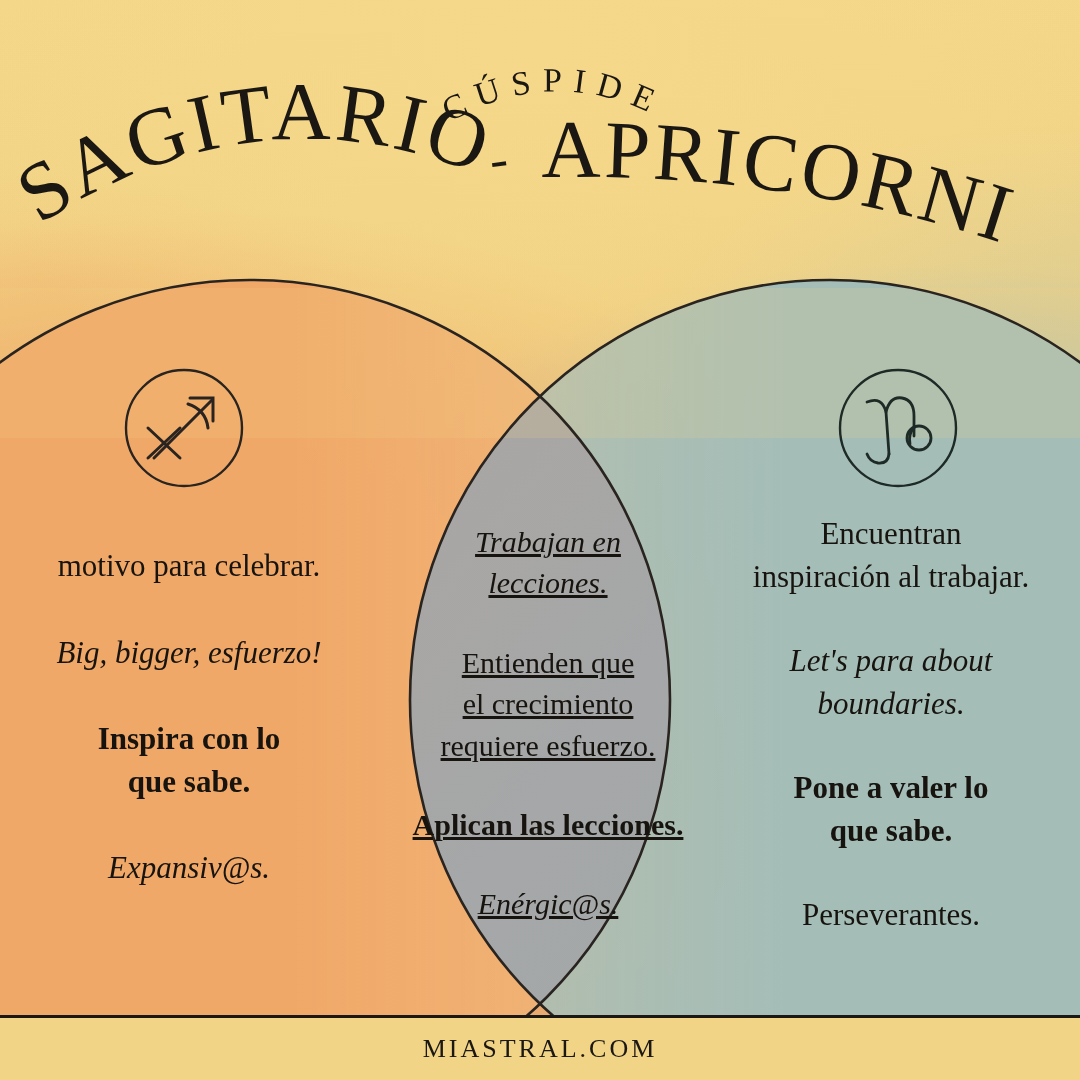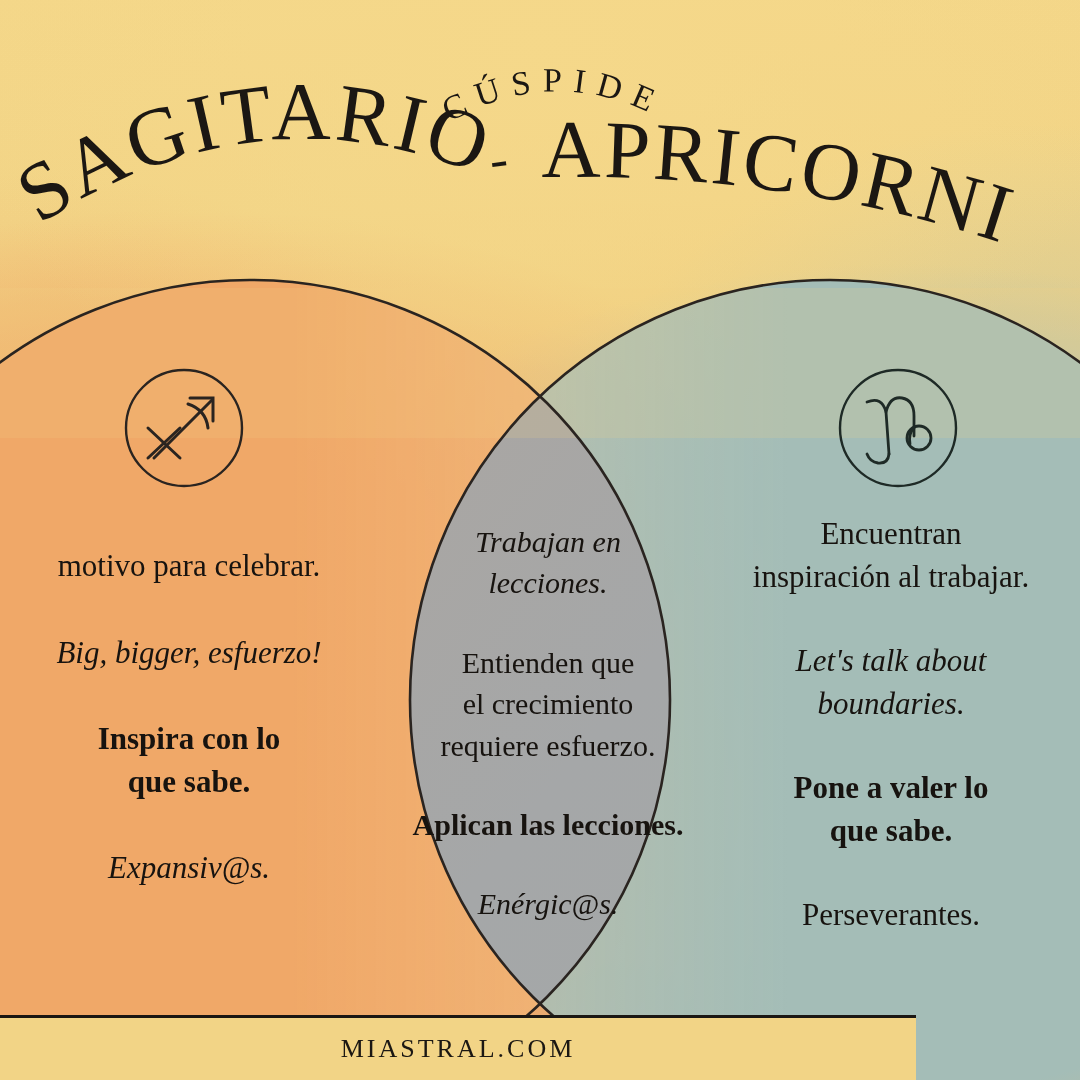--- a/index.html
+++ b/index.html
@@ -93,29 +93,29 @@
   .line {
     margin: 0 0 6px 0;
     font-size: 31px;
   }
   .blk { margin-bottom: 50px; }
   .blk:last-child { margin-bottom: 16px; }
   .it { font-style: italic; }
   .bd { font-weight: bold; }
 
   #col-mid .line { font-size: 30px; }
-  #col-mid .blk { margin-bottom: 44px; }
+  #col-mid .blk { margin-bottom: 44px; text-decoration: underline; }
   #col-right .blk { margin-bottom: 48px; }
 
   
   #footer {
     position: absolute;
     left: 0;
     bottom: 0;
-    width: 916px;
+    width: 1080px;
     height: 62px;
     background: #F2D486;
     border-top: 3px solid #1B1713;
     display: flex;
     align-items: center;
     justify-content: center;
   }
   #footer-text {
     font-size: 26px;
     letter-spacing: 3px;
@@ -264,21 +264,21 @@
       <p class="line it">Enérgic@s.</p>
     </div>
   </div>
 
   <div id="col-right" class="col">
     <div class="blk">
       <p class="line">Encuentran</p>
       <p class="line">inspiración al trabajar.</p>
     </div>
     <div class="blk">
-      <p class="line it">Let's talk about</p>
+      <p class="line it">Let's para about</p>
       <p class="line it">boundaries.</p>
     </div>
     <div class="blk">
       <p class="line bd">Pone a valer lo</p>
       <p class="line bd">que sabe.</p>
     </div>
     <div class="blk">
       <p class="line">Perseverantes.</p>
     </div>
   </div>

